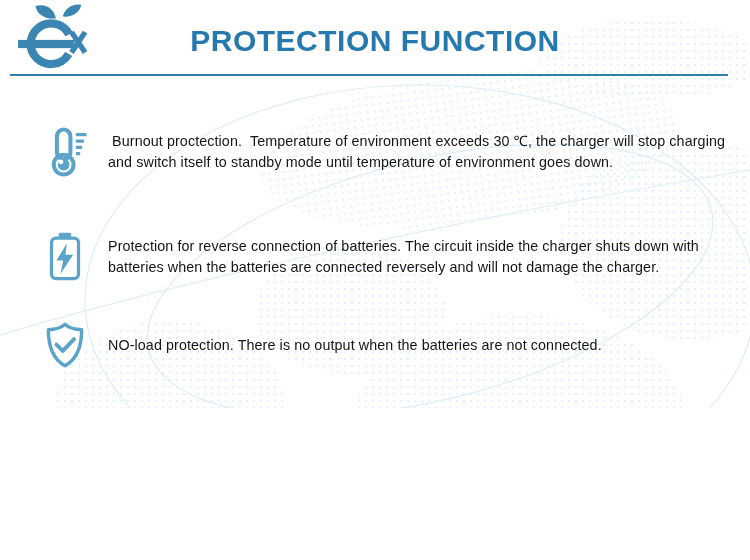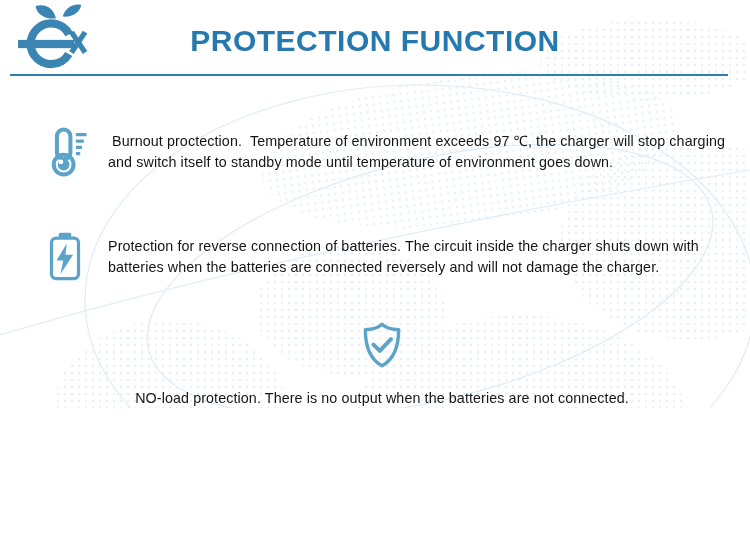--- a/index.html
+++ b/index.html
@@ -23,21 +23,21 @@
     position:absolute;left:10px;top:74px;width:718px;height:2px;
     background:#2e7fae;
   }
   .items{position:absolute;left:0;top:0;width:750px;height:560px;z-index:1;}
   .row{
     position:absolute;left:36px;width:692px;
     display:flex;align-items:center;gap:14px;
   }
   .row-1{top:123px;}
   .row-2{top:228px;}
-  .row-3{top:316px;flex-direction:column;}
+  .row-3{top:316px;}
   .row-4{top:403px;}
   .row-5{top:480px;}
   .icon-box{flex:0 0 58px;width:58px;height:58px;display:flex;align-items:center;justify-content:center;}
   .row p{
     margin:0;flex:1;
     font-size:14.3px;line-height:21px;letter-spacing:0.1px;
     color:#151515;
     white-space:pre-wrap;
   }
 </style>
@@ -97,21 +97,21 @@
           <circle cx="28.5" cy="44" r="6.5" fill="#5ba3c9"></circle>
           <circle cx="25.5" cy="41" r="2.6" fill="#ffffff"></circle>
           <g fill="#5ba3c9">
             <rect x="42" y="9" width="12" height="3.6" rx="1"></rect>
             <rect x="42" y="16" width="9" height="3.6" rx="1"></rect>
             <rect x="42" y="23" width="7" height="3.6" rx="1"></rect>
             <rect x="42" y="30" width="5" height="3.6" rx="1"></rect>
           </g>
         </svg>
       </span>
-      <p> Burnout proctection.  Temperature of environment exceeds 97 ℃, the charger will stop charging
+      <p> Burnout proctection.  Temperature of environment exceeds 30 ℃, the charger will stop charging
 and switch itself to standby mode until temperature of environment goes down.</p>
     </div>
 
     <div class="row row-2">
       <span class="icon-box">
         <svg width="54" height="54" viewBox="0 0 60 60">
           <rect x="15" y="9" width="30" height="45" rx="5" fill="none" stroke="#5ba3c9" stroke-width="3.6"></rect>
           <rect x="23" y="3" width="14" height="5" rx="2" fill="#5ba3c9"></rect>
           <path d="M32 15 L20.5 34 L28 34 L25 49 L39 27.5 L30.5 27.5 Z" fill="#5ba3c9"></path>
         </svg>

